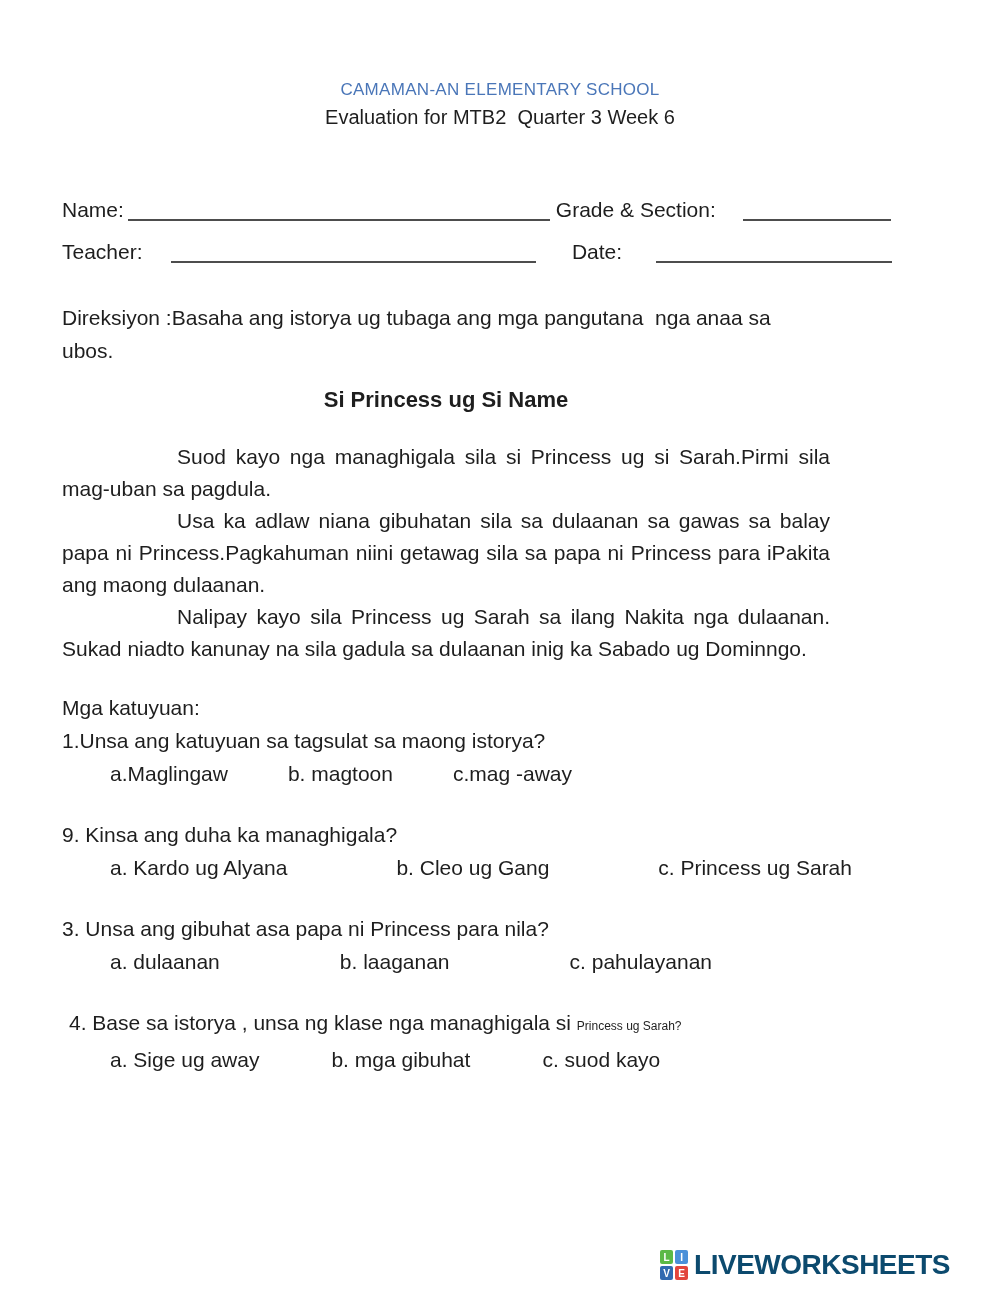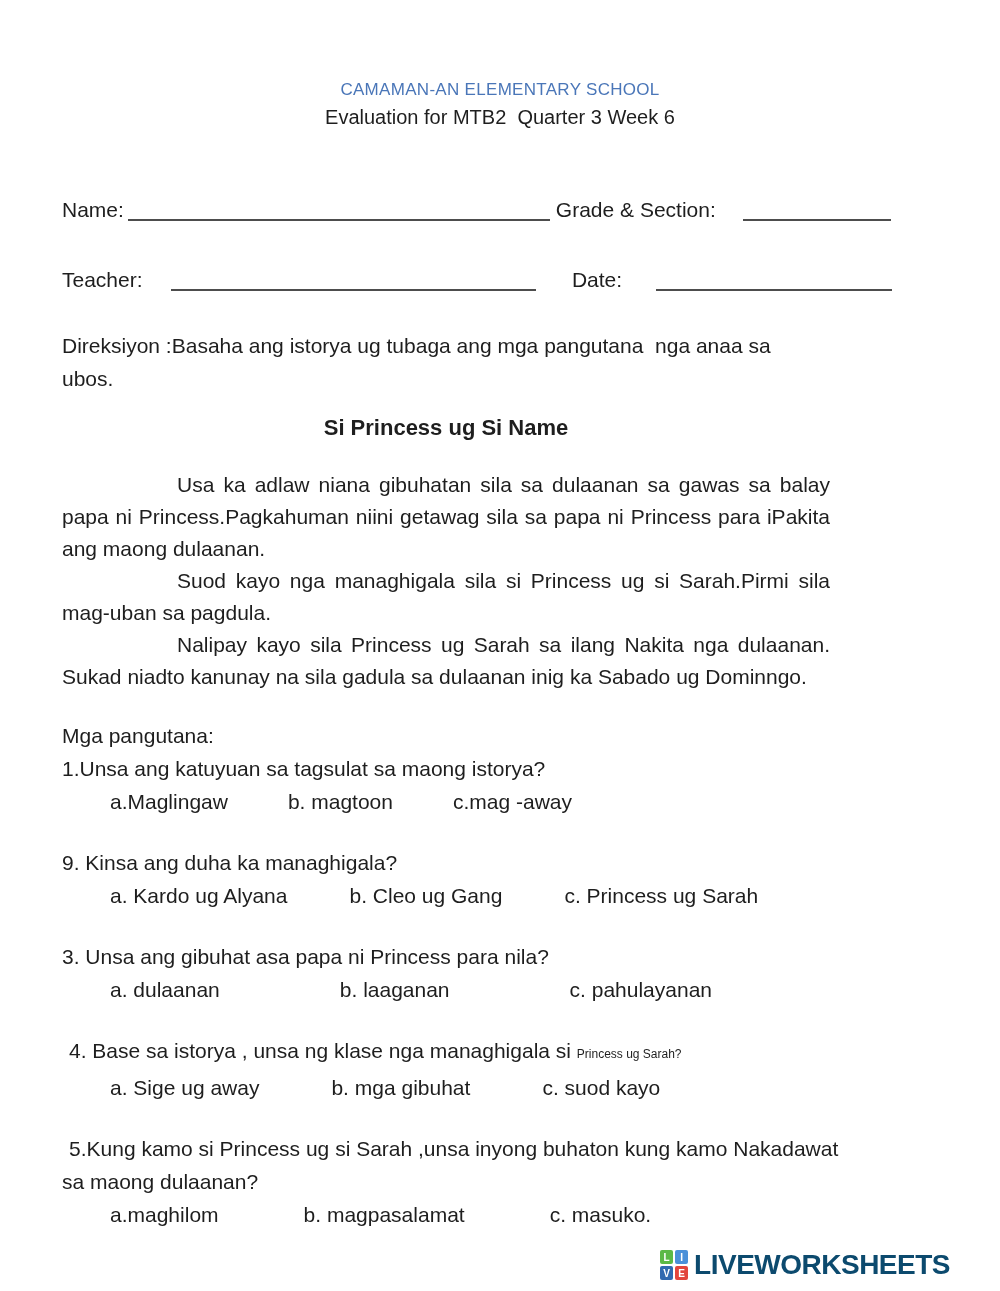--- a/index.html
+++ b/index.html
@@ -24,21 +24,21 @@
   }
   .subtitle {
     margin-top: 6px;
     font-size: 20px;
     color: #1e1e1e;
   }
 
   
   .form-area { margin: 68px 108px 0 62px; font-size: 21px; }
   .form-row { display: flex; align-items: center; height: 26px; }
-  .form-row + .form-row { margin-top: 44px; gap: 28px; }
+  .form-row + .form-row { margin-top: 16px; gap: 28px; }
   .blank {
     display: inline-block;
     border-bottom: 2px solid #4d4d4d;
     height: 22px;
   }
   .blank-name { width: 422px; margin-left: 4px; }
   .blank-grade { width: 148px; margin-left: 27px; }
   .blank-teacher { width: 412px; }
   .blank-date { width: 266px; margin-left: 6px; }
   .gs-label { margin-left: 6px; }
@@ -73,21 +73,21 @@
   .q-text { line-height: 33px; }
   .q-text-small { font-size: 12px; }
   .q-indent { text-indent: 7px; }
   .q-options {
     display: flex;
     padding-left: 48px;
     line-height: 33px;
     margin-bottom: 28px;
   }
   .gap-q1 { column-gap: 60px; }
-  .gap-q2 { column-gap: 62px; }
+  .gap-q2 { column-gap: 62px; justify-content: space-between; }
   .gap-q3 { column-gap: 120px; }
   .gap-q4 { column-gap: 72px; }
   .gap-q5 { column-gap: 85px; }
 
   
   .footer {
     position: absolute;
     top: 1249px;
     right: 50px;
     display: flex;
@@ -143,27 +143,27 @@
       <span class="date-label">Date:</span>
       <span class="blank blank-date"></span>
     </div>
   </div>
 
   <div class="instructions pre">Direksiyon :Basaha ang istorya ug tubaga ang mga pangutana  nga anaa sa
 ubos.</div>
 
   <div class="story-title">Si Princess ug Si Name</div>
   <div class="story">
+    <p>Suod kayo nga managhigala sila si Princess ug si Sarah.Pirmi sila mag-uban sa pagdula.</p>
     <p>Usa ka adlaw niana gibuhatan sila sa dulaanan sa gawas sa balay papa ni Princess.Pagkahuman niini getawag sila sa papa ni Princess para iPakita ang maong dulaanan.</p>
-    <p>Suod kayo nga managhigala sila si Princess ug si Sarah.Pirmi sila mag-uban sa pagdula.</p>
     <p>Nalipay kayo sila Princess ug Sarah sa ilang Nakita nga dulaanan. Sukad niadto kanunay na sila gadula sa dulaanan inig ka Sabado ug Dominngo.</p>
   </div>
 
   <div class="questions">
-    <div class="questions-heading">Mga pangutana:</div>
+    <div class="questions-heading">Mga katuyuan:</div>
 
     <div class="question">
       <div class="q-text">1.Unsa ang katuyuan sa tagsulat sa maong istorya?</div>
       <div class="q-options gap-q1">
         <span>a.Maglingaw</span>
         <span>b. magtoon</span>
         <span>c.mag -away</span>
       </div>
     </div>
 
@@ -187,28 +187,20 @@
 
     <div class="question">
       <div class="q-text q-indent"><span class="pre">4. Base sa istorya , unsa ng klase nga managhigala si </span><span class="q-text-small">Princess ug Sarah?</span></div>
       <div class="q-options gap-q4">
         <span>a. Sige ug away</span>
         <span>b. mga gibuhat</span>
         <span>c. suod kayo</span>
       </div>
     </div>
 
-    <div class="question">
-      <div class="q-text q-indent">5.Kung kamo si Princess ug si Sarah ,unsa inyong buhaton kung kamo Nakadawat sa maong dulaanan?</div>
-      <div class="q-options gap-q5">
-        <span>a.maghilom</span>
-        <span>b. magpasalamat</span>
-        <span>c. masuko.</span>
-      </div>
-    </div>
   </div>
 
   <div class="footer">
     <span class="lw-icon">
       <span class="lw-cell cell-l">L</span>
       <span class="lw-cell cell-i">I</span>
       <span class="lw-cell cell-v">V</span>
       <span class="lw-cell cell-e">E</span>
     </span>
     <span class="lw-wordmark">LIVEWORKSHEETS</span>

